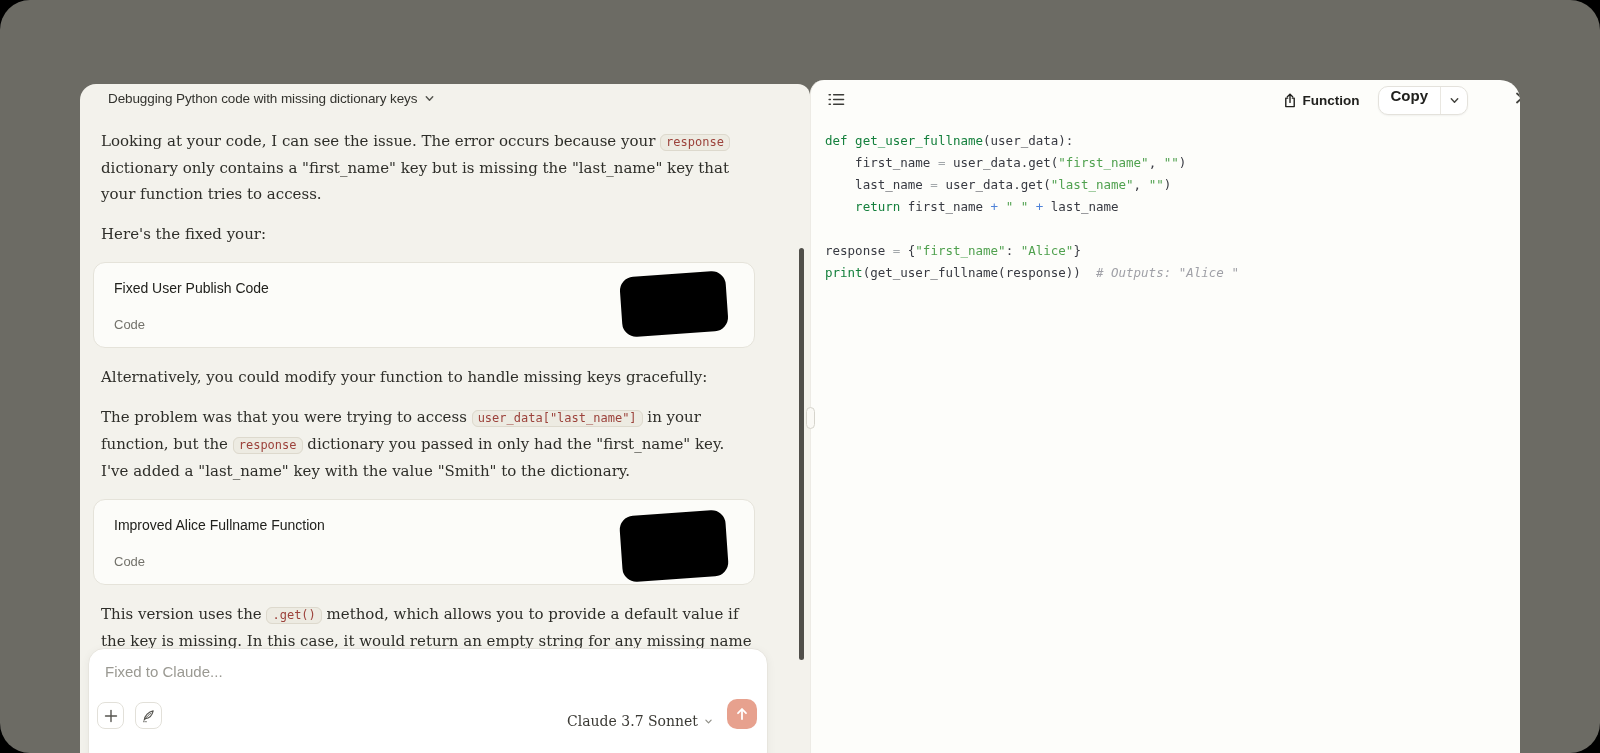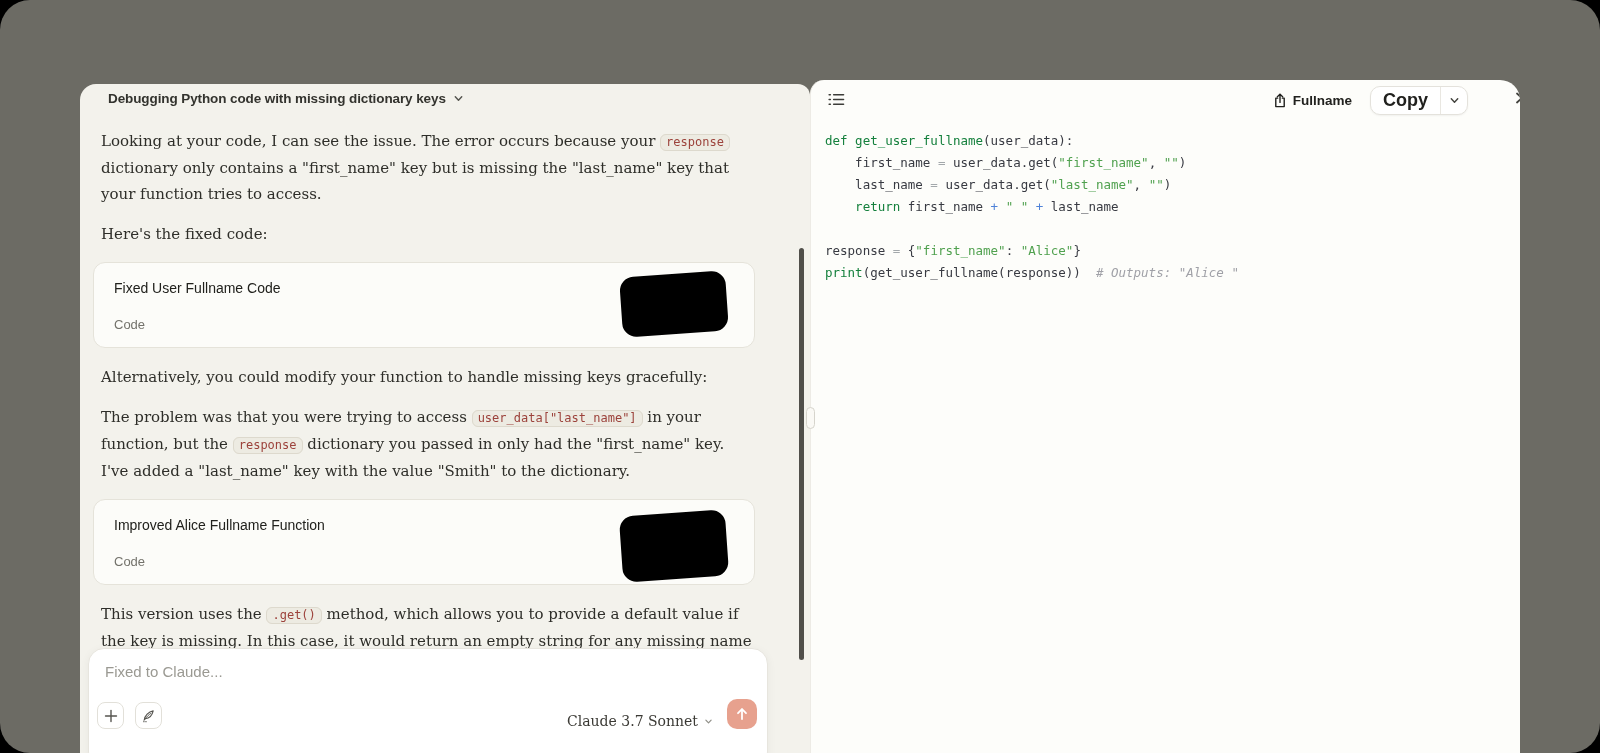--- a/index.html
+++ b/index.html
@@ -13,21 +13,21 @@
   
   .chat-panel {
     position:absolute; left:80px; top:84px; width:730px; bottom:0;
     background:#f3f2ec; border-radius:16px 12px 0 0; overflow:hidden;
   }
   .chat-title-row {
     position:absolute; top:5px; left:28px; height:18px;
     display:flex; align-items:center; gap:7px;
   }
   .chat-title-row .title-text {
-    font-size:13.5px; color:#33332e; letter-spacing:-0.1px; font-weight:700;
+    font-size:13.5px; color:#33332e; letter-spacing:-0.1px; font-weight:400;
   }
   .chat-flow { position:absolute; left:21px; top:44px; width:654px; }
   .chat-flow p {
     font-family:"DejaVu Serif", serif; font-size:15px; line-height:26px;
     color:#2e2e29; margin:0 0 14px;
   }
   .inline-code {
     font-family:"DejaVu Sans Mono", monospace; font-size:12px;
     color:#9c423b; background:#edebe2; border:1px solid #ddd9cd;
     border-radius:6px; padding:0 5px 1px; white-space:nowrap;
@@ -105,22 +105,22 @@
   .publish-btn {
     display:flex; align-items:center; gap:6px; cursor:pointer;
     font-size:13.5px; font-weight:600; color:#21211e;
   }
   .copy-split {
     display:flex; align-items:stretch; height:29px; background:#fff;
     border:1px solid #e4e2dc; border-radius:10px; overflow:hidden;
     box-shadow:0 1px 2px rgba(0,0,0,0.05);
   }
   .copy-main {
-    display:flex; align-items:center; padding:0 12px; cursor:pointer;
-    font-size:18px; font-weight:600; color:#21211e;
+    display:flex; align-items:flex-start; padding:0 12px; cursor:pointer;
+    font-size:15px; font-weight:600; color:#21211e;
   }
   .copy-divider { width:1px; background:#e9e7e1; }
   .copy-caret {
     width:26px; display:flex; align-items:center; justify-content:center;
     cursor:pointer; color:#44443f;
   }
   .edge-chevron { position:absolute; top:11px; right:-6px; color:#44443f; }
 
   .code {
     position:absolute; left:14px; top:50px;
@@ -149,23 +149,23 @@
       <span class="title-text">Debugging Python code with missing dictionary keys</span>
       <span>
         <svg width="11" height="11" viewBox="0 0 12 12" fill="none" stroke="#55554f" stroke-width="1.6" stroke-linecap="round" stroke-linejoin="round">
             <polyline points="2.5,4.2 6,7.8 9.5,4.2"></polyline>
           </svg>
       </span>
     </div>
 
     <div class="chat-flow" id="chat-flow">
         <p>Looking at your code, I can see the issue. The error occurs because your <span class="inline-code">response</span> dictionary only contains a "first_name" key but is missing the "last_name" key that your function tries to access.</p>
-        <p>Here's the fixed code:</p>
+        <p>Here's the fixed your:</p>
         <div class="artifact-card">
-          <div class="card-title">Fixed User Fullname Code</div>
+          <div class="card-title">Fixed User Publish Code</div>
           <div class="card-subtitle">Code</div>
           <div class="redacted-blob"></div>
         </div>
         <p>Alternatively, you could modify your function to handle missing keys gracefully:</p>
         <p>The problem was that you were trying to access <span class="inline-code">user_data["last_name"]</span> in your function, but the <span class="inline-code">response</span> dictionary you passed in only had the "first_name" key. I've added a "last_name" key with the value "Smith" to the dictionary.</p>
         <div class="artifact-card">
           <div class="card-title">Improved Alice Fullname Function</div>
           <div class="card-subtitle">Code</div>
           <div class="redacted-blob tall"></div>
         </div>
@@ -233,21 +233,21 @@
 
     <div class="artifact-actions">
       <div class="publish-btn">
         <span>
           <svg width="14" height="15" viewBox="0 0 14 16" fill="none" stroke="#21211e" stroke-width="1.5" stroke-linecap="round" stroke-linejoin="round">
             <path d="M4.5 5.5 H2.5 V14.5 H11.5 V5.5 H9.5"></path>
             <line x1="7" y1="10" x2="7" y2="1.5"></line>
             <polyline points="4.2,4 7,1.2 9.8,4"></polyline>
           </svg>
         </span>
-        <span>Fullname</span>
+        <span>Function</span>
       </div>
       <div class="copy-split">
         <div class="copy-main">
           <span>Copy</span>
         </div>
         <div class="copy-divider"></div>
         <div class="copy-caret">
           <span>
             <svg width="11" height="11" viewBox="0 0 12 12" fill="none" stroke="#44443f" stroke-width="1.6" stroke-linecap="round" stroke-linejoin="round">
                 <polyline points="2.5,4.2 6,7.8 9.5,4.2"></polyline>

